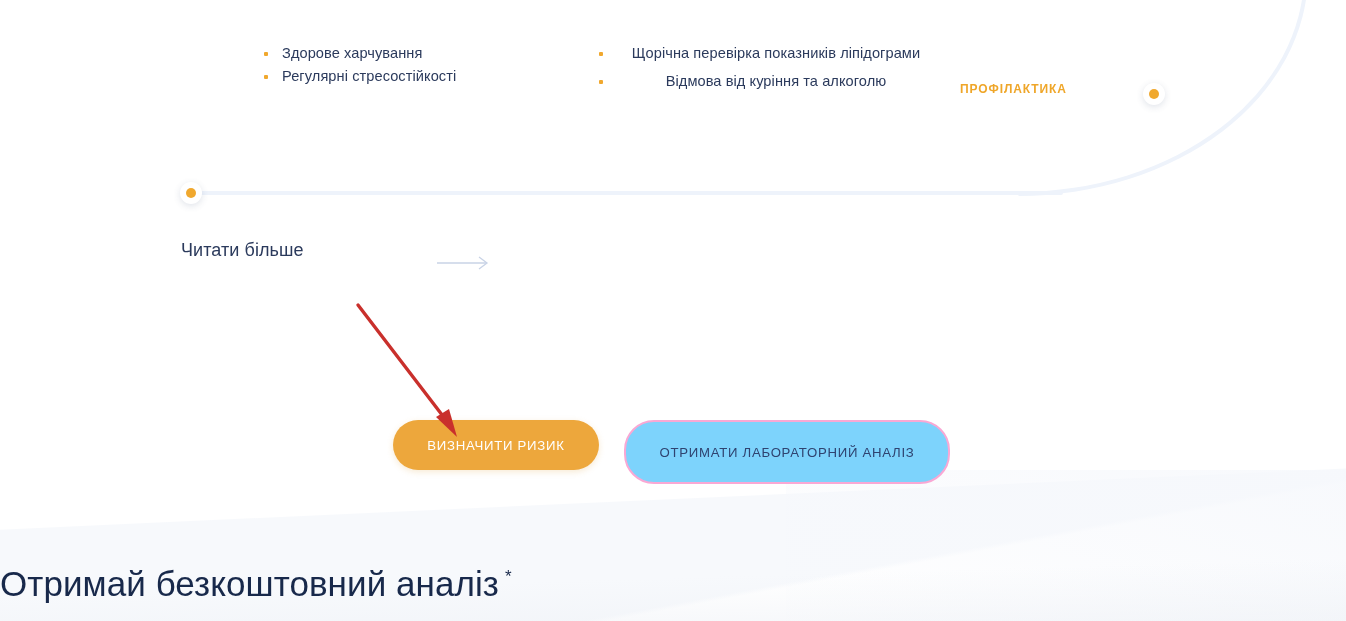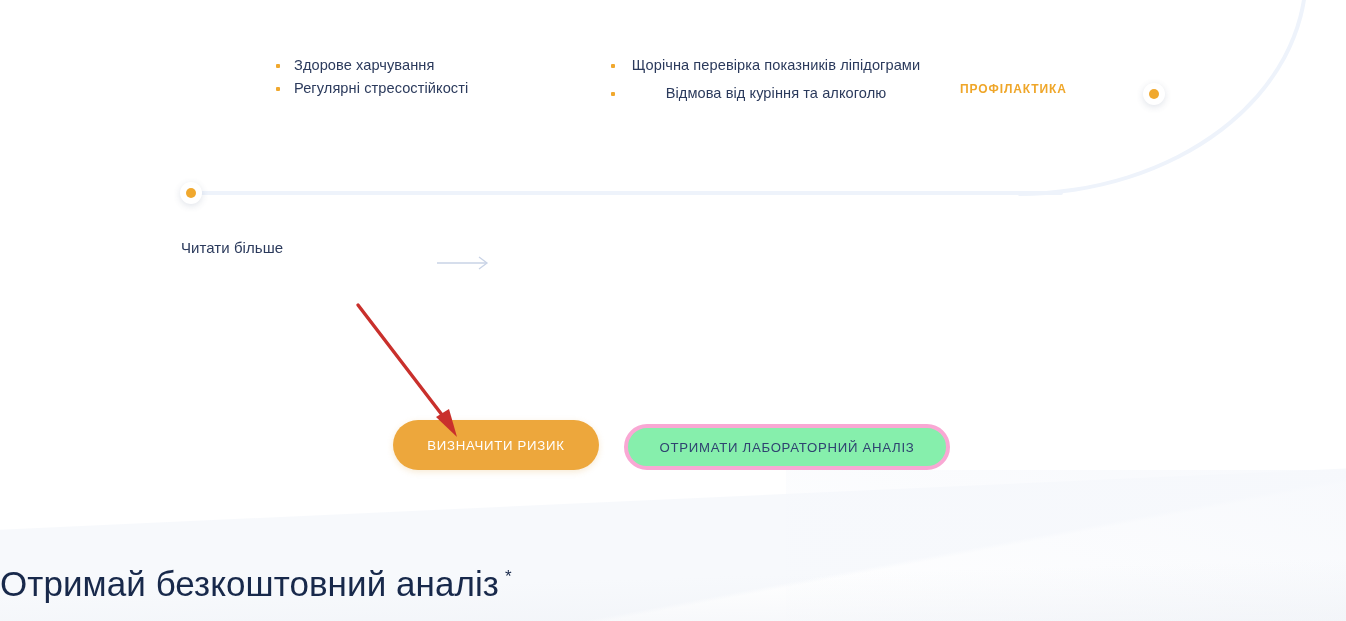--- a/index.html
+++ b/index.html
@@ -104,21 +104,21 @@
     position: absolute;
     left: 260px;
     top: 44px;
     display: flex;
     gap: 0;
   }
   .list-col { width: 335px; }
   .list-col.col2 { width: 340px; margin-left: 0; }
   .blist {
     list-style: none;
-    margin: 12px;
+    margin: 0;
     padding: 0;
   }
   .blist li {
     position: relative;
     padding-left: 22px;
     margin-bottom: 3px;
     font-size: 14.6px;
     line-height: 1.36;
     color: #2b3a5c;
     letter-spacing: .005em;
@@ -143,40 +143,40 @@
     font-weight: bold;
     letter-spacing: .075em;
     color: #efa629;
   }
 
   
   .readmore {
     position: absolute;
     left: 181px;
     top: 238px;
-    font-size: 15px;
+    font-size: 18px;
     line-height: 1.34;
     color: #2b3a5c;
     letter-spacing: .004em;
   }
   .readmore-arrow {
     position: absolute;
     left: 436px;
     top: 254px;
     width: 54px;
     height: 18px;
   }
 
   
   .btn-row {
     position: absolute;
     left: 393px;
     top: 420px;
     display: flex;
-    align-items: flex-end;
+    align-items: flex-start;
   }
   .btn {
     font-family: "Liberation Sans", sans-serif;
     font-size: 13.2px;
     letter-spacing: .055em;
     border-radius: 30px;
     cursor: pointer;
     box-sizing: border-box;
     display: flex;
     align-items: center;
@@ -186,25 +186,25 @@
   .btn-primary {
     width: 206px;
     height: 50px;
     background: #eda73c;
     color: #ffffff;
     border: none;
     box-shadow: 0 2px 6px rgba(220,160,60,.22);
   }
   .btn-secondary {
     width: 326px;
-    height: 46px;
+    height: 64px;
     margin-left: 25px;
-    background: #86efac;
+    background: #7dd3fc;
     color: #2f4370;
-    border: 4px solid #f9a8d4;
+    border: 2px solid #f9a8d4;
   }
 
   
   .annotation {
     position: absolute;
     left: 0;
     top: 0;
     width: 1346px;
     height: 621px;
     pointer-events: none;

